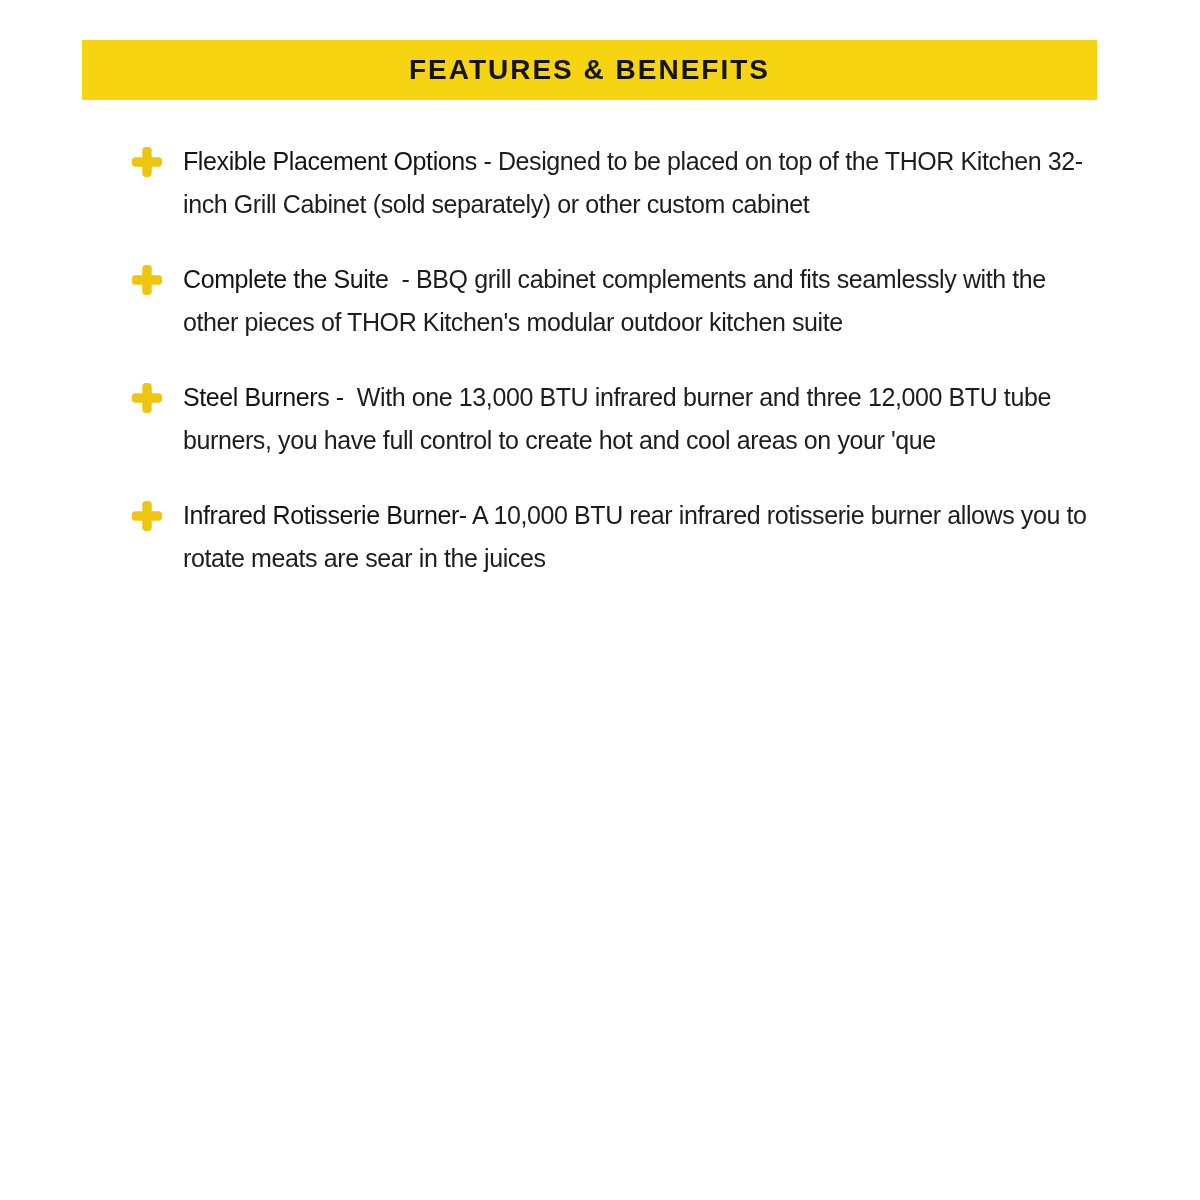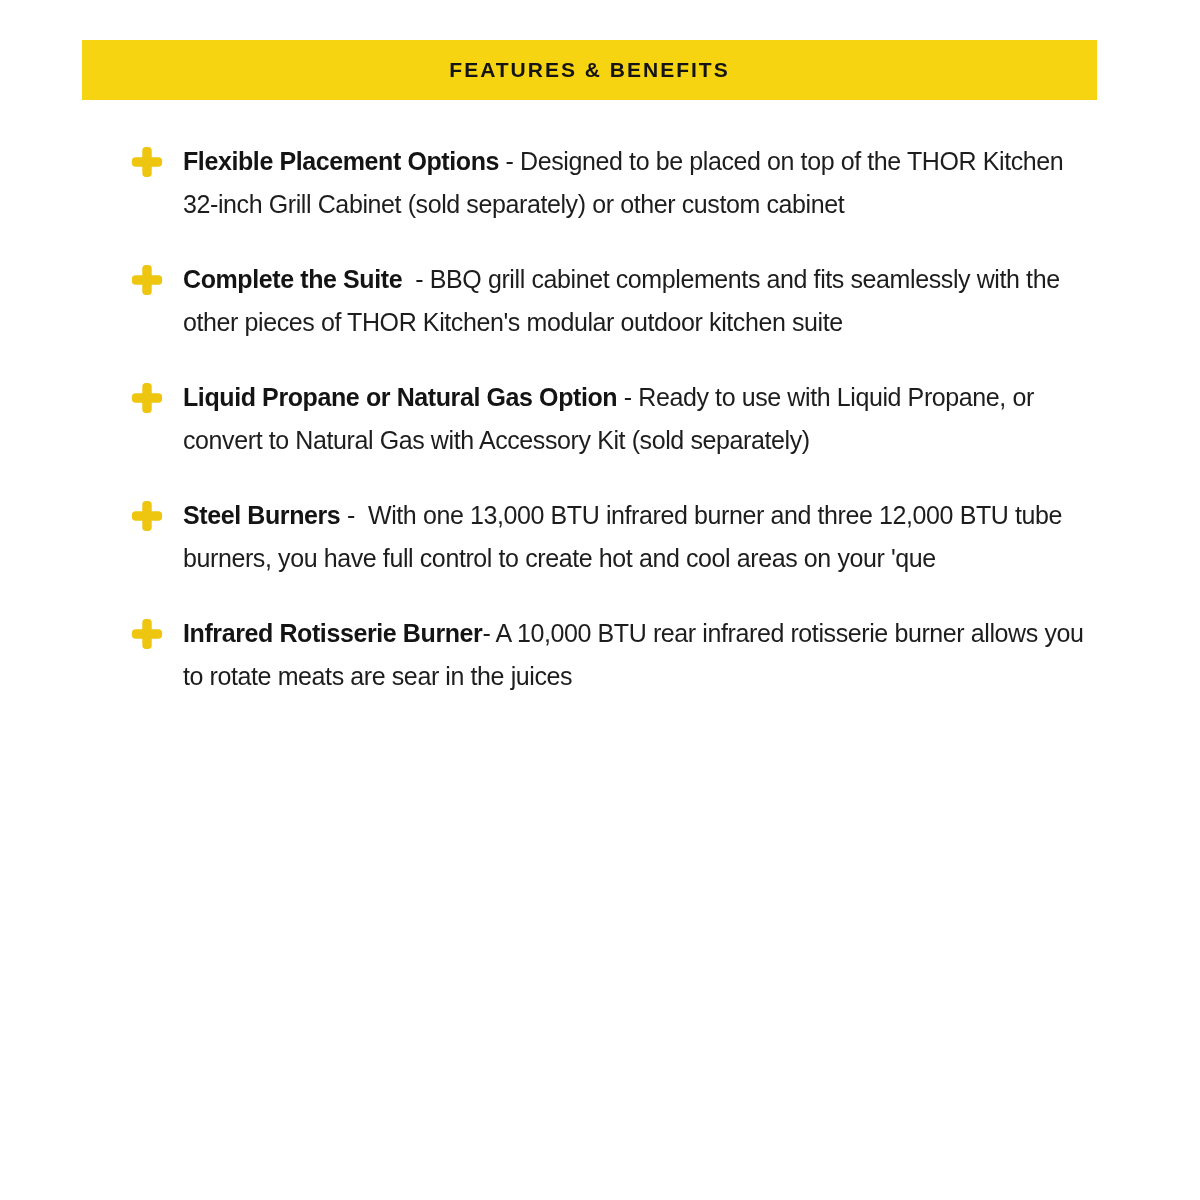--- a/index.html
+++ b/index.html
@@ -20,21 +20,21 @@
   .banner{
     margin:40px 0 0 82px;
     width:1015px;
     height:60px;
     background:var(--banner-yellow);
     display:flex;
     align-items:center;
     justify-content:center;
   }
   .banner h1{
-    font-size:21px;
+    font-size:28px;
     font-weight:700;
     letter-spacing:2px;
     color:var(--title-color);
   }
   ul.features{
     list-style:none;
     margin-top:40px;
     padding-left:130px;
     padding-right:100px;
   }
@@ -54,21 +54,21 @@
   .plus rect{fill:var(--plus-yellow);}
   .feature-text{
     font-size:25px;
     line-height:43px;
     letter-spacing:-0.4px;
     max-width:935px;
     white-space:pre-wrap;
     color:var(--text-color);
   }
   .feature-text .ttl{
-    font-weight:700;
+    font-weight:400;
     color:var(--title-color);
   }
 </style>
 </head>
 <body>
 
 <header class="banner">
   <h1>FEATURES &amp; BENEFITS</h1>
 </header>
 
@@ -87,29 +87,20 @@
   <li>
     <span class="plus">
         <svg viewBox="0 0 36 36">
           <rect x="13" y="2" width="10" height="32" rx="4"></rect>
           <rect x="2" y="13" width="32" height="10" rx="4"></rect>
         </svg>
       </span>
     <p class="feature-text"><span class="ttl">Complete the Suite</span><span>  - </span><span>BBQ grill cabinet complements and fits seamlessly with the other pieces of THOR Kitchen's modular outdoor kitchen suite</span></p>
   </li>
 
-  <li>
-    <span class="plus">
-        <svg viewBox="0 0 36 36">
-          <rect x="13" y="2" width="10" height="32" rx="4"></rect>
-          <rect x="2" y="13" width="32" height="10" rx="4"></rect>
-        </svg>
-      </span>
-    <p class="feature-text"><span class="ttl">Liquid Propane or Natural Gas Option</span><span> - </span><span>Ready to use with Liquid Propane, or convert to Natural Gas with Accessory Kit (sold separately)</span></p>
-  </li>
 
 
 
   <li>
     <span class="plus">
         <svg viewBox="0 0 36 36">
           <rect x="13" y="2" width="10" height="32" rx="4"></rect>
           <rect x="2" y="13" width="32" height="10" rx="4"></rect>
         </svg>
       </span>

